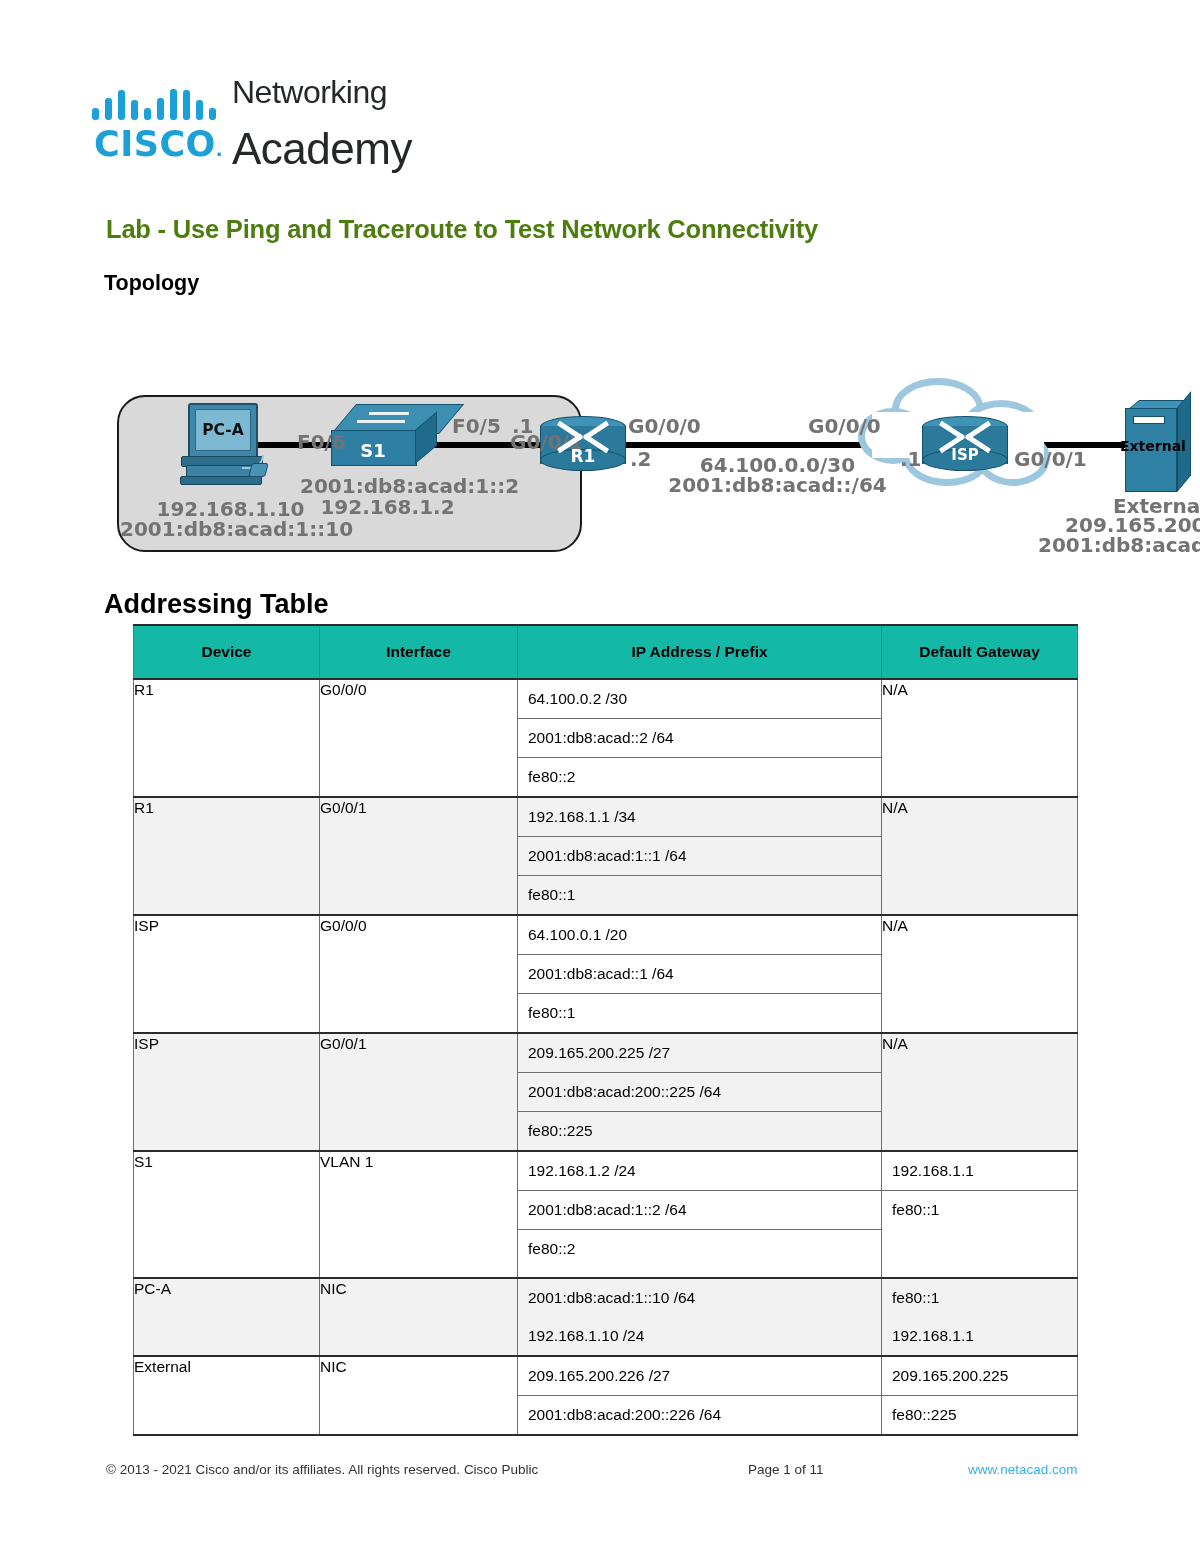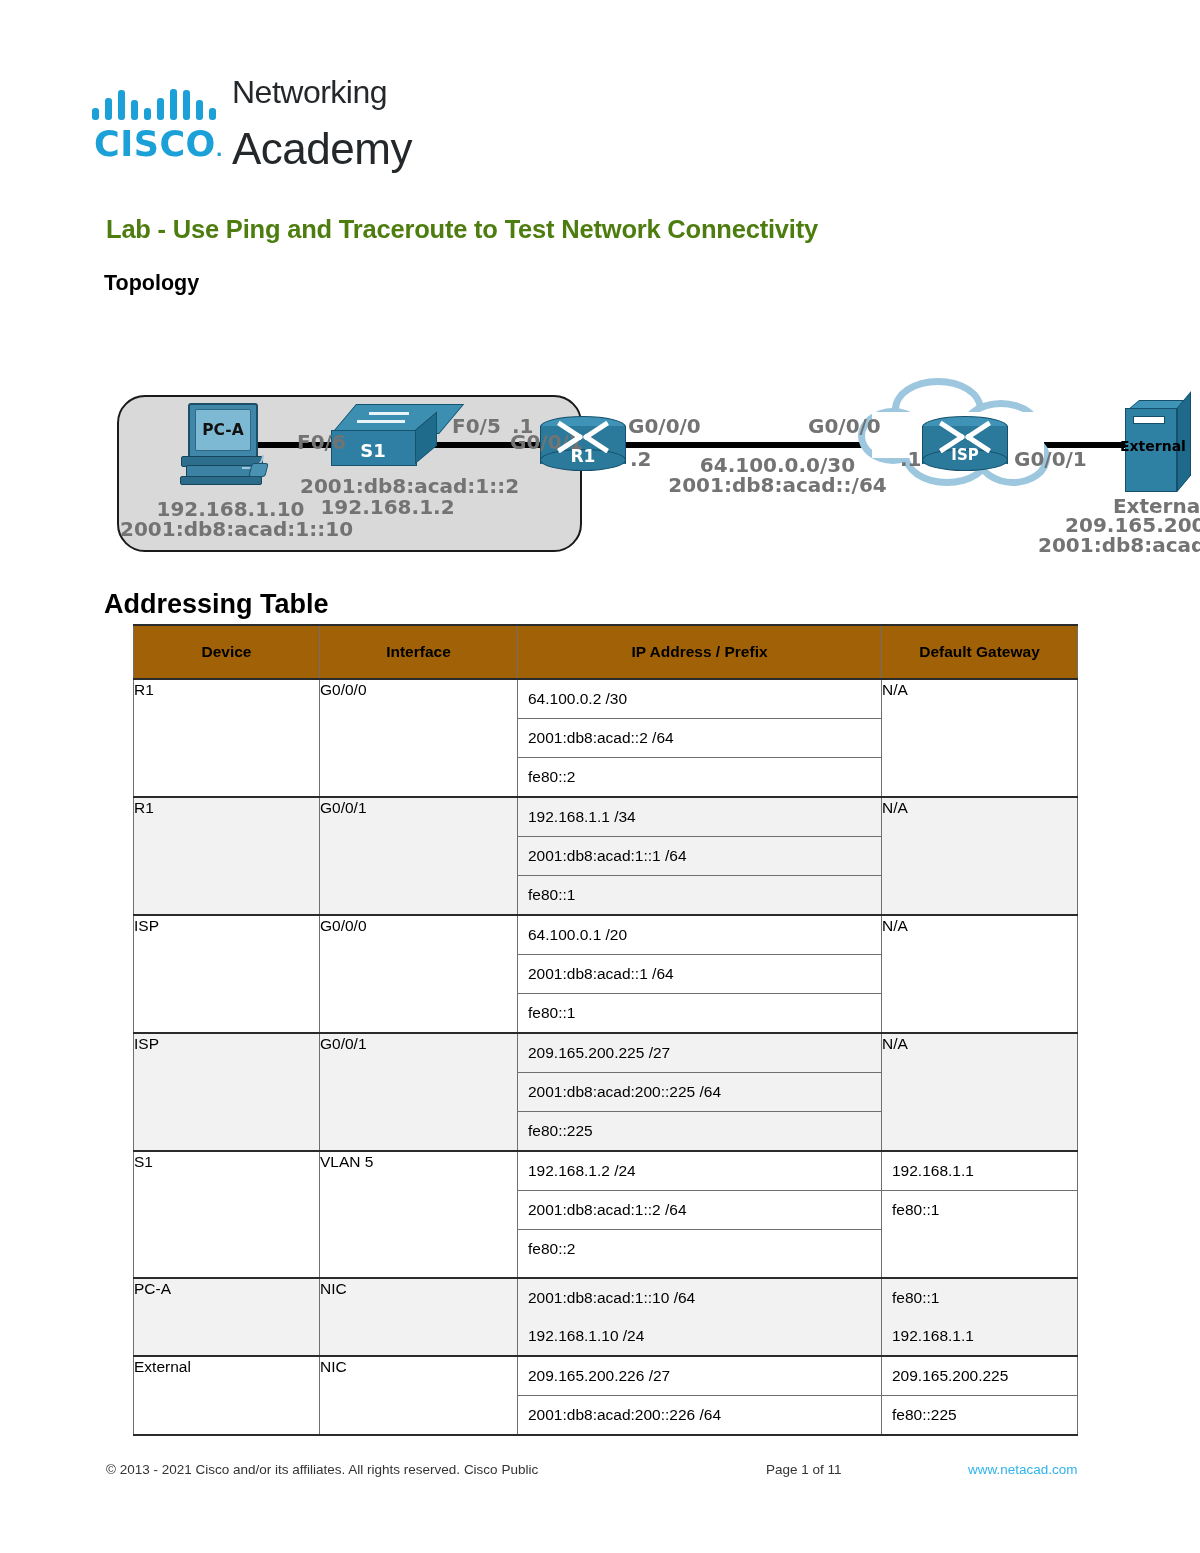--- a/index.html
+++ b/index.html
@@ -368,21 +368,21 @@
     border-collapse: collapse;
     font-size: 15.5px;
     table-layout: fixed;
   }
   table.addr th, table.addr td {
     border: 1px solid #6f6f6f;
     padding: 0;
     vertical-align: top;
   }
   table.addr thead th {
-    background: #a16207;
+    background: #14b8a6;
     text-align: center;
     font-weight: bold;
     height: 52px;
     vertical-align: middle;
     border-top: 2.5px solid #2b2b2b;
     border-bottom: 1px solid #6f6f6f;
     font-size: 15.5px;
   }
   .c-dev  { width: 185px; }
   .c-int  { width: 197px; }
@@ -411,21 +411,21 @@
   .footer {
     position: absolute;
     left: 0;
     top: 1462px;
     width: 1200px;
     height: 30px;
     font-size: 13.5px;
     color: #333;
   }
   .footer .copy { position: absolute; left: 106px; top: 0; white-space: nowrap; }
-  .footer .page { position: absolute; left: 748px; top: 0; white-space: nowrap; margin-left: 18px; }
+  .footer .page { position: absolute; left: 748px; top: 0; white-space: nowrap; }
   .footer .link-url { position: absolute; left: 968px; top: 0; color: #2eb4ec; white-space: nowrap; }
 </style>
 </head>
 <body>
 
 <div class="logo-block">
   <div class="logo-bars">
     <i style="left:0px;  height:12px;"></i>
     <i style="left:13px; height:22px;"></i>
     <i style="left:26px; height:30px;"></i>
@@ -588,21 +588,21 @@
       <td class="stack">
         <div>209.165.200.225 /27</div>
         <div>2001:db8:acad:200::225 /64</div>
         <div>fe80::225</div>
       </td>
       <td class="cell lastcol">N/A</td>
     </tr>
 
     <tr class="grpstart">
       <td class="cell firstcol">S1</td>
-      <td class="cell">VLAN 5</td>
+      <td class="cell">VLAN 1</td>
       <td class="stack">
         <div>192.168.1.2 /24</div>
         <div>2001:db8:acad:1::2 /64</div>
         <div>fe80::2</div>
       </td>
       <td class="stack lastcol">
         <div>192.168.1.1</div>
         <div style="height:86px;">fe80::1</div>
       </td>
     </tr>

